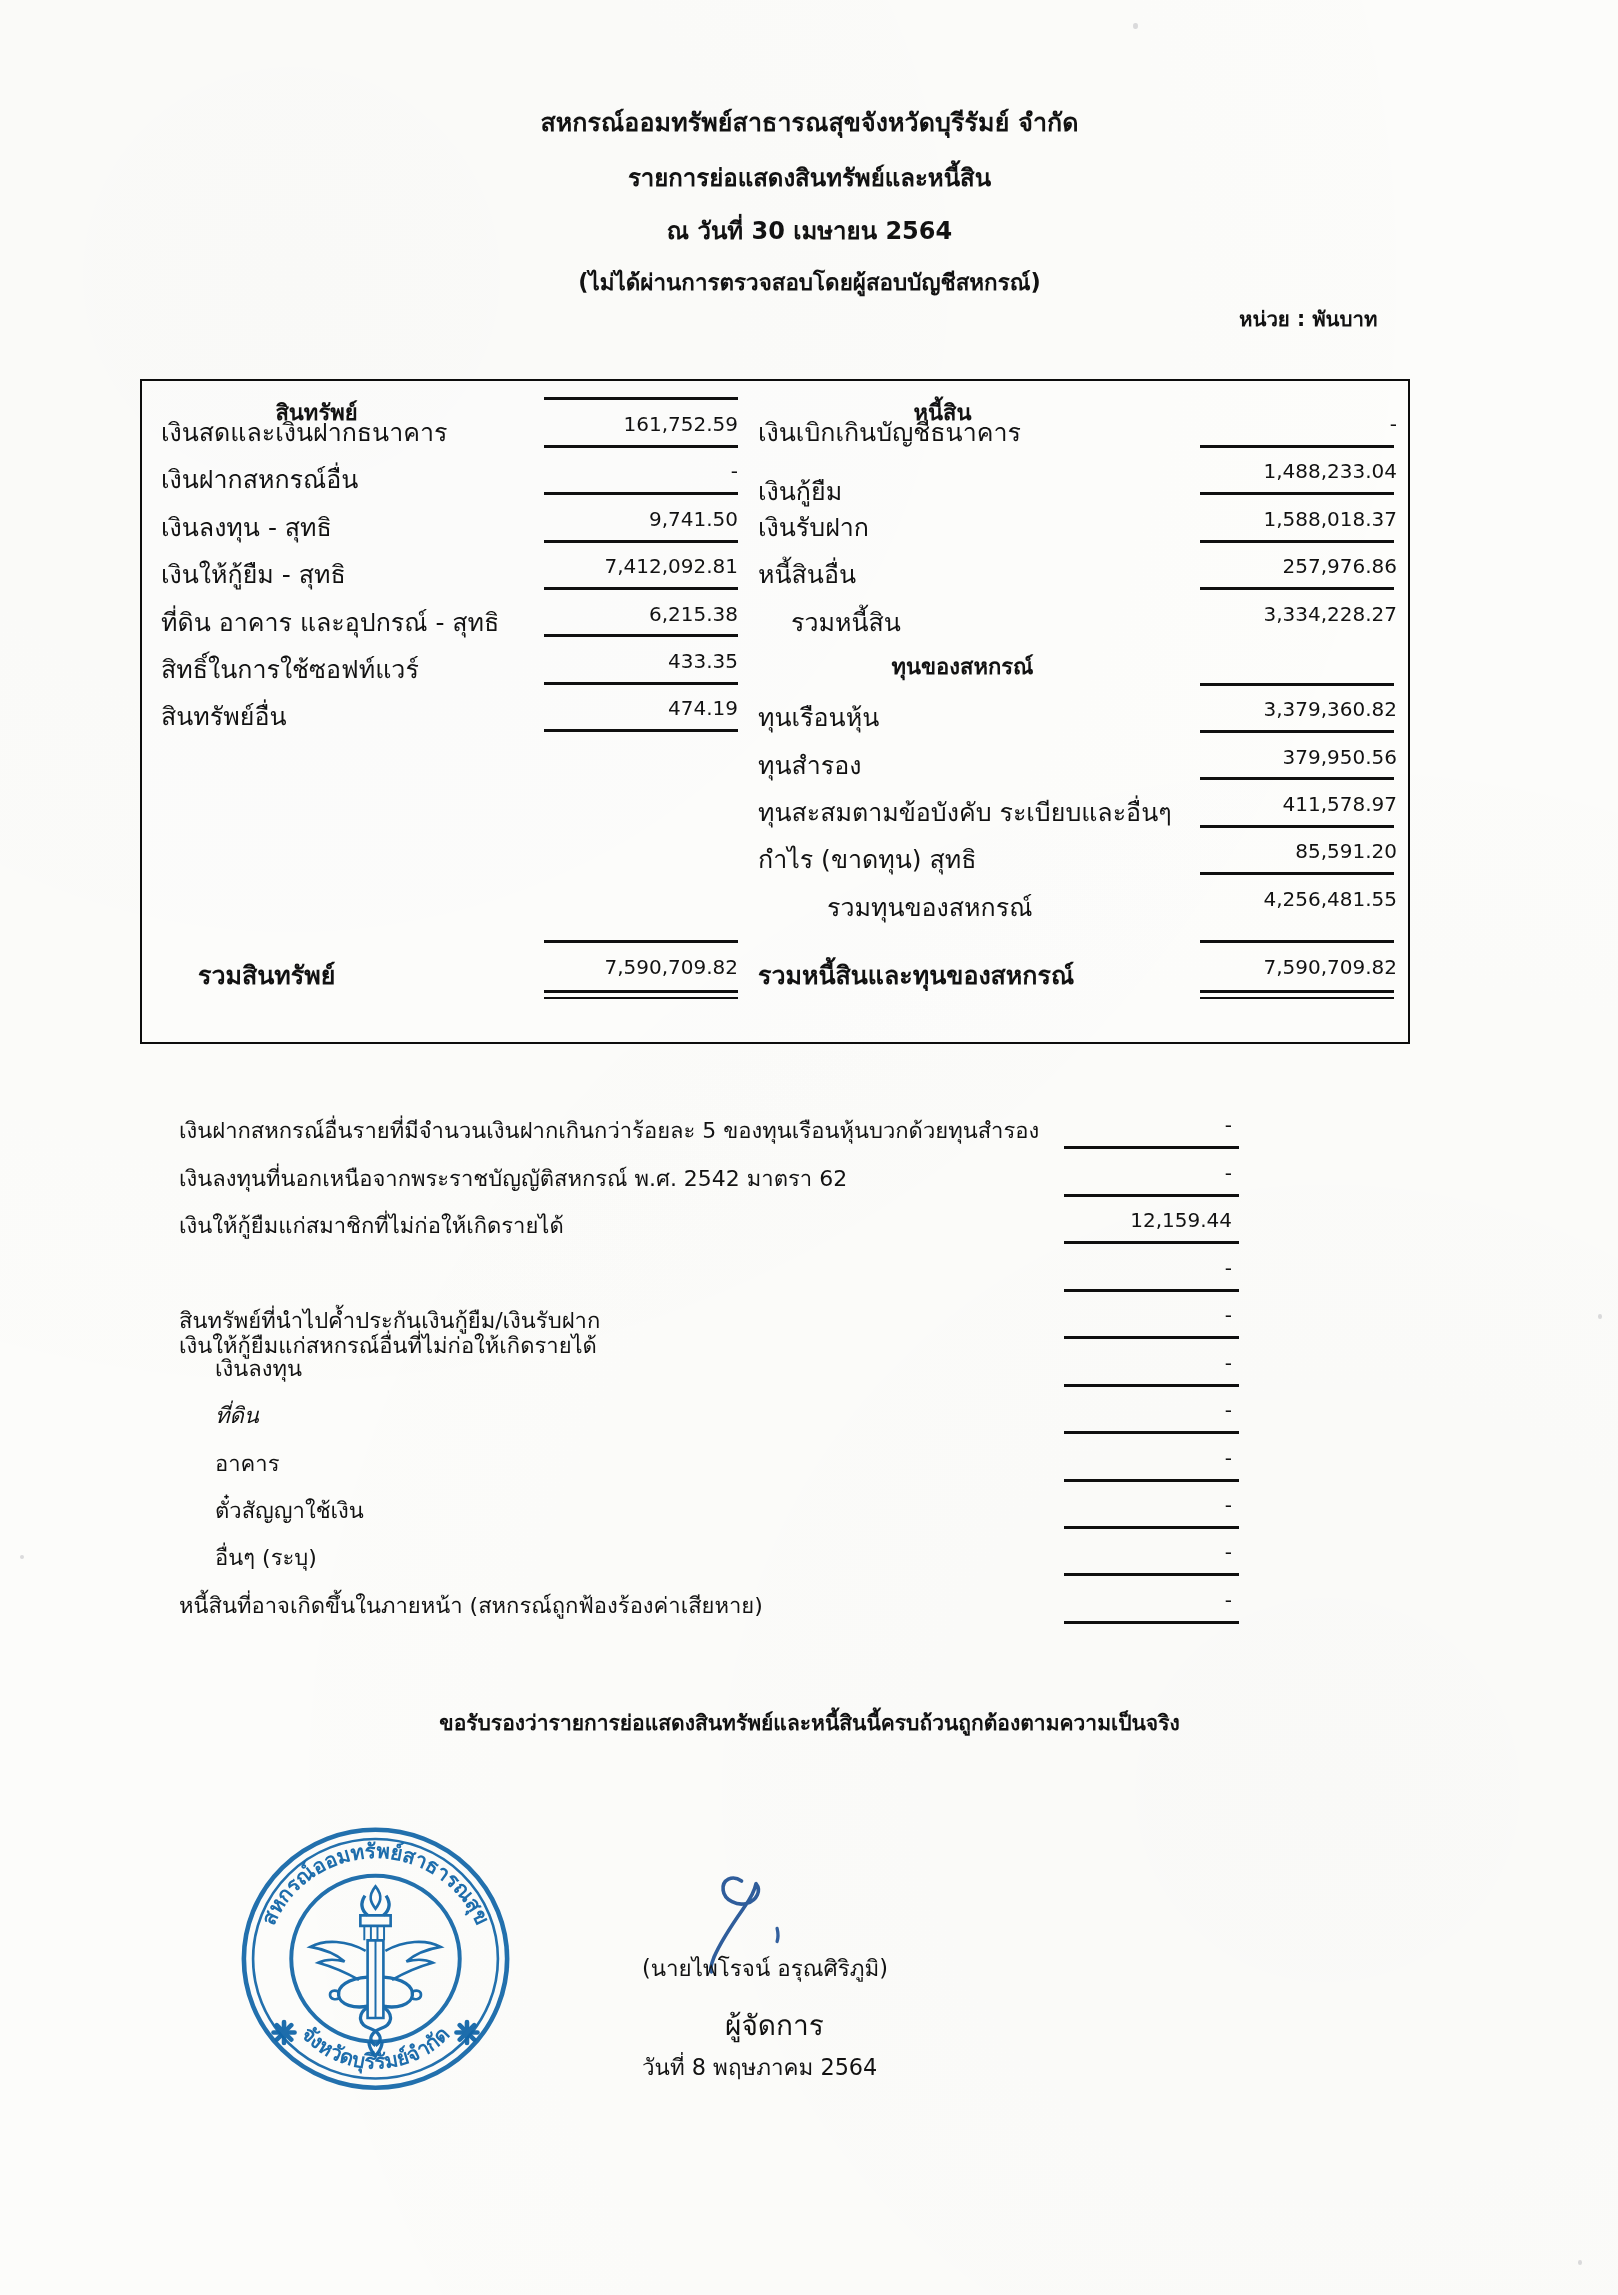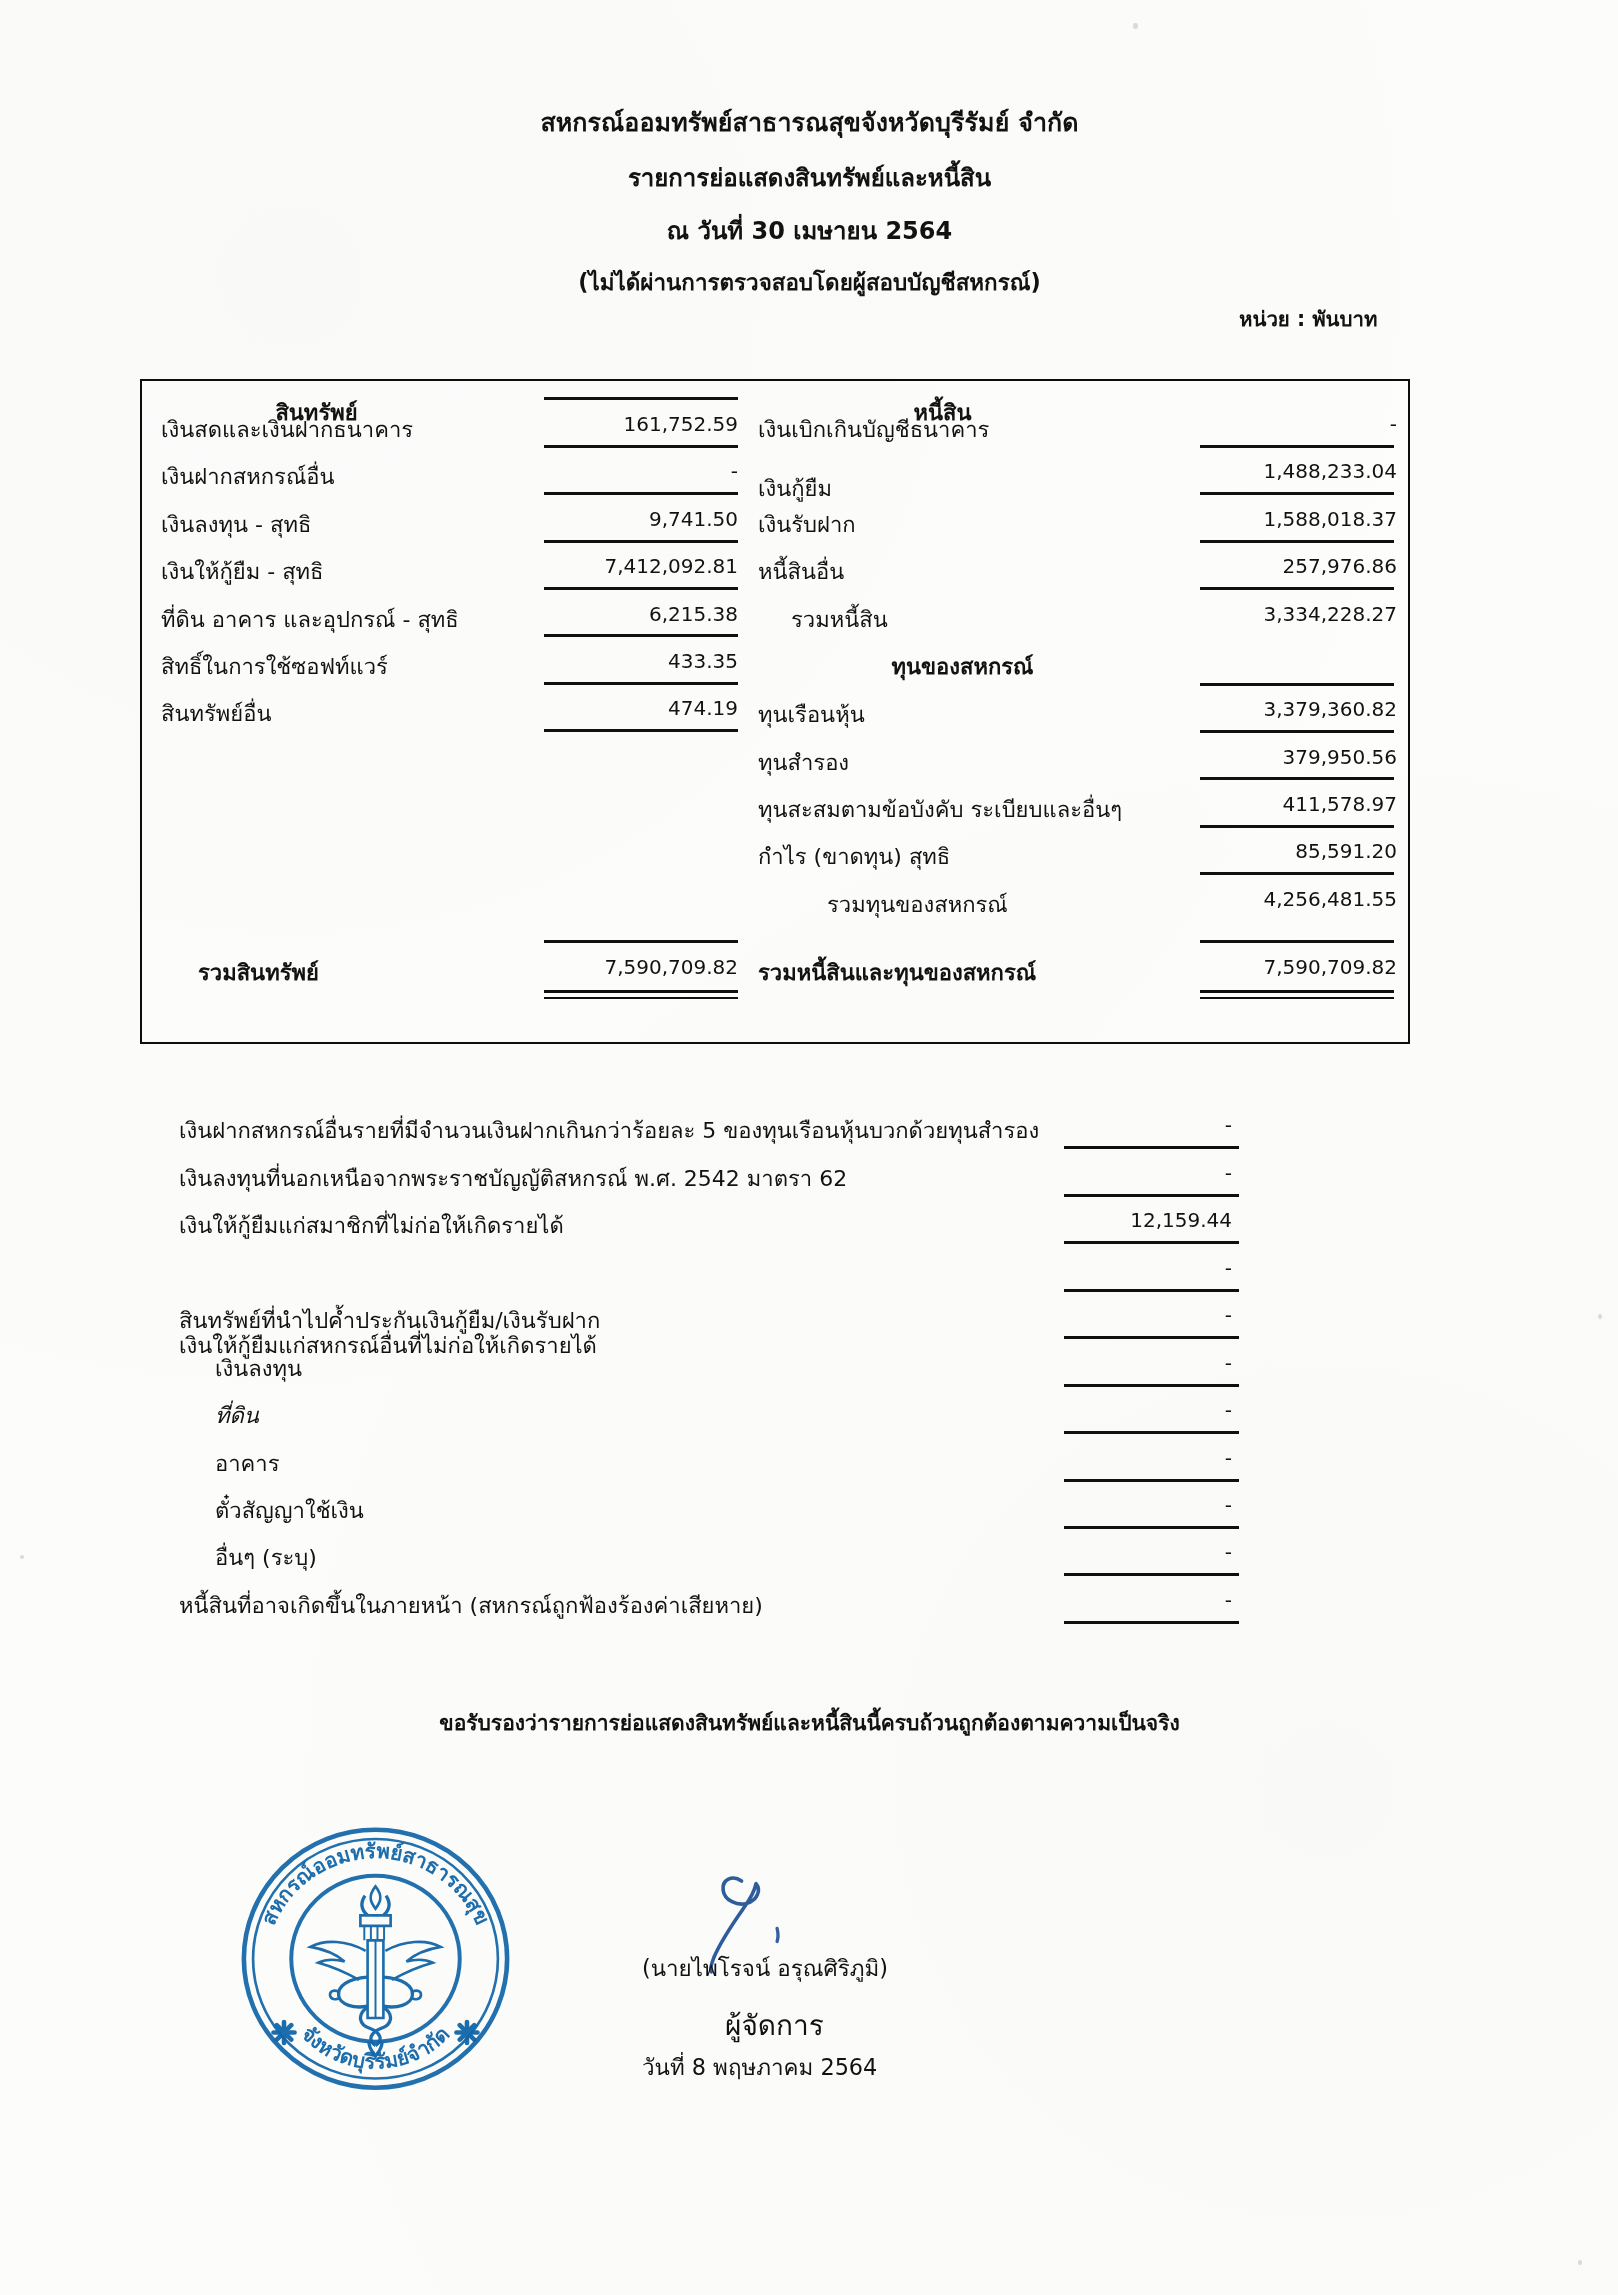--- a/index.html
+++ b/index.html
@@ -24,21 +24,21 @@
   .unit{font-size:20.4px;font-weight:700;}
 
   
   #balance-box{
     left:140px;top:379px;width:1270px;height:665px;
     border:2.6px solid #0d0d0d;box-sizing:border-box;
     background:rgba(255,255,255,0.25);
   }
   .col-head{position:absolute;font-size:22px;font-weight:700;text-align:center;}
 
-  .row-label{position:absolute;font-size:22px;white-space:nowrap;}
+  .row-label{position:absolute;font-size:25px;white-space:nowrap;}
   .row-label.bold{font-weight:700;}
   .amt{position:absolute;font-size:20px;text-align:right;}
   .rule{position:absolute;height:2.6px;background:#101010;}
   .rule.dbl{height:2.6px;background:#101010;}
   .rule.dbl:after{
     content:"";position:absolute;left:0;right:0;top:6.6px;height:2.6px;background:#101010;
   }
 
   
   .note-label{position:absolute;font-size:22px;white-space:nowrap;}

